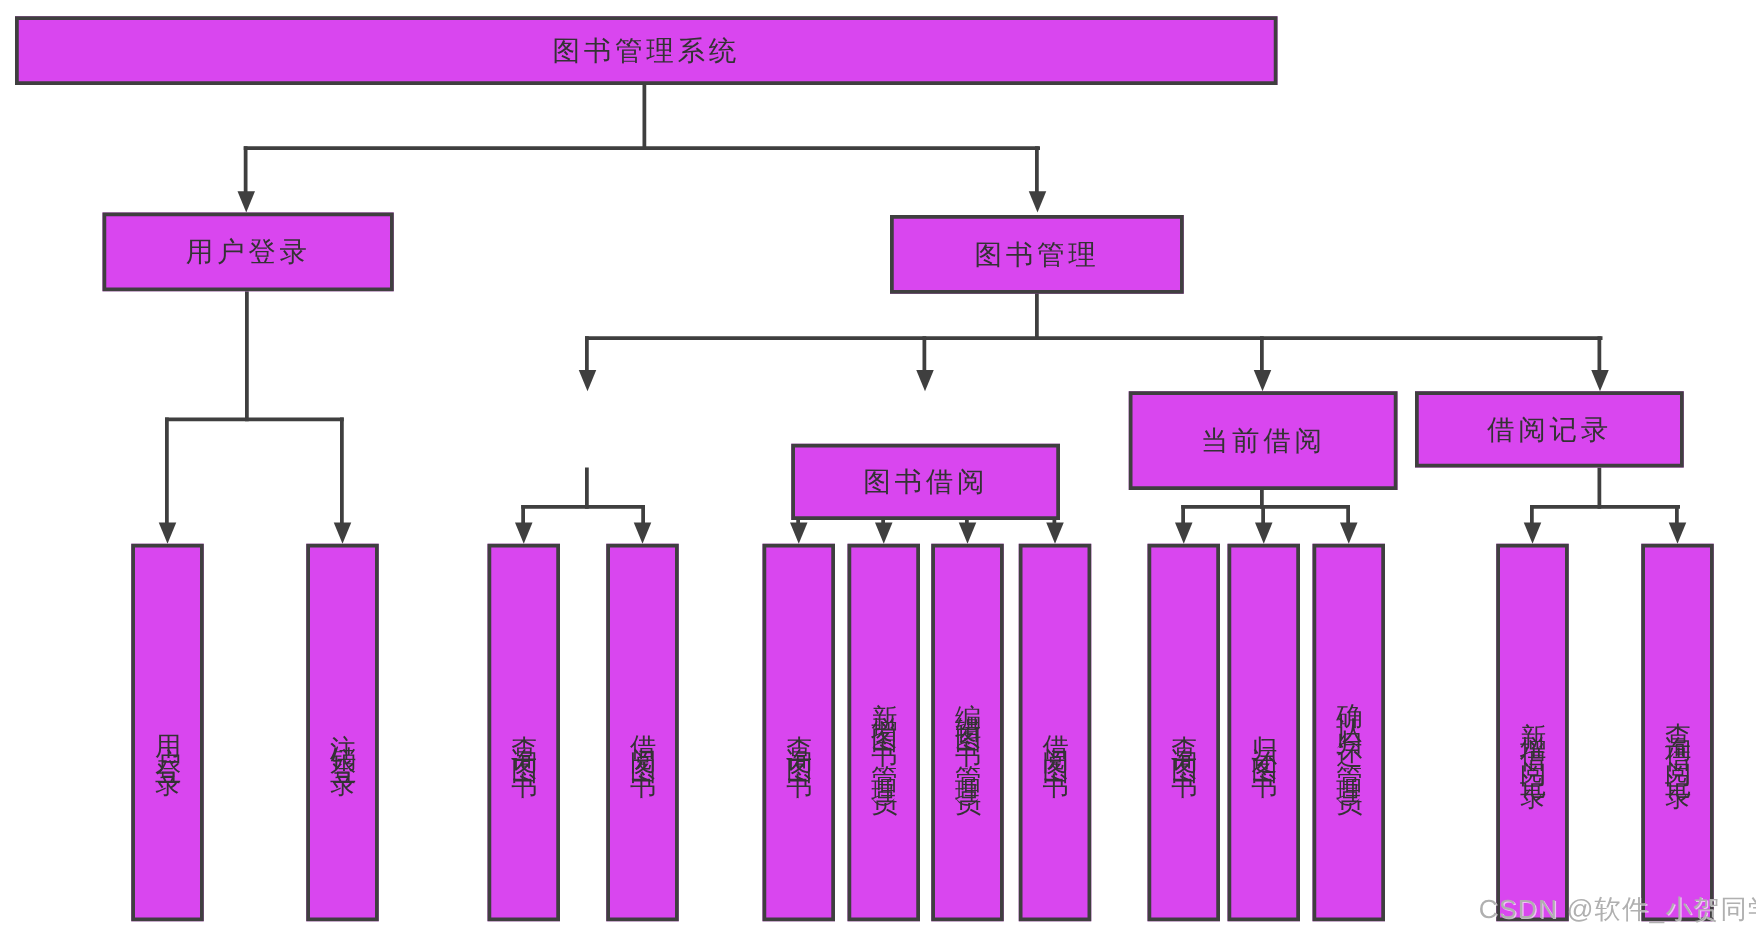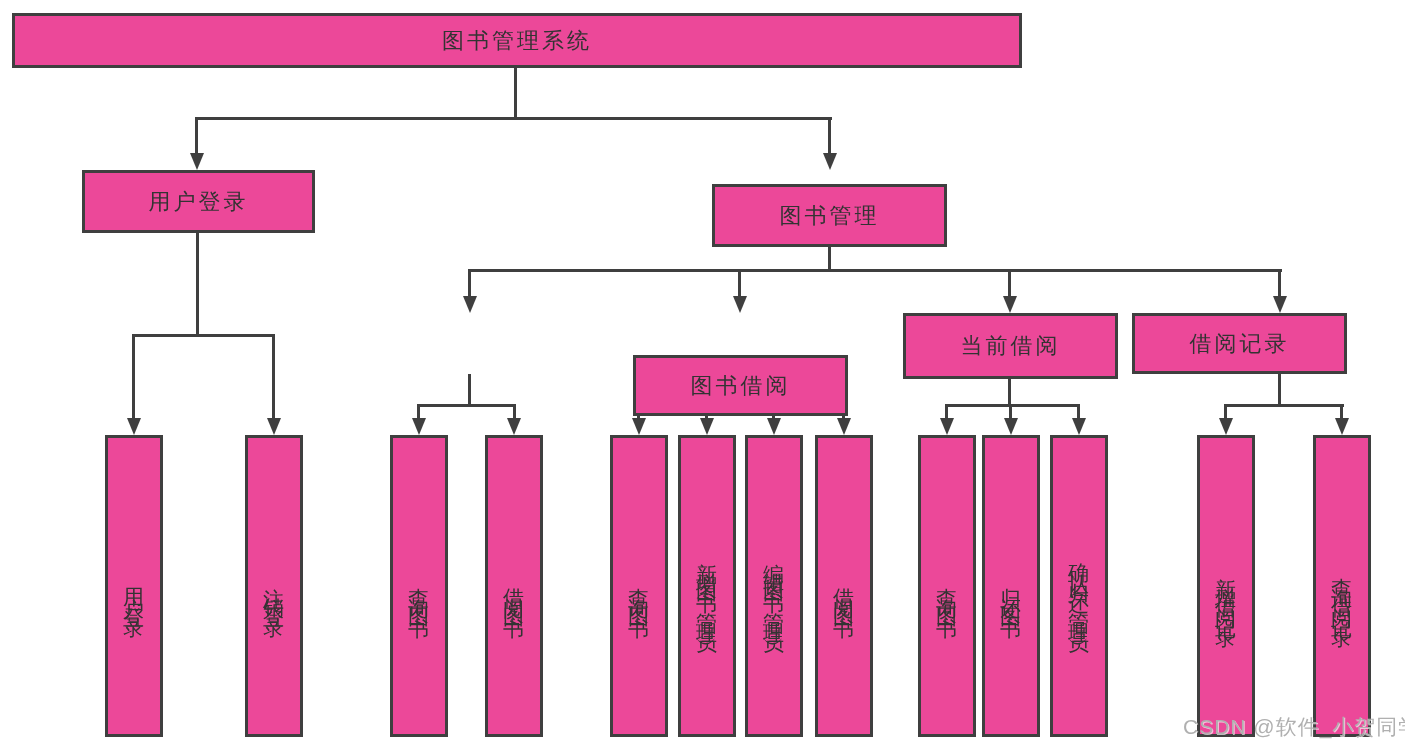--- a/index.html
+++ b/index.html
@@ -1,21 +1,21 @@
 <!DOCTYPE html>
 <html><head>
 <meta charset="utf-8">
 <style>
   html,body{margin:0;padding:0;background:#ffffff;}
   .canvas{
     position:relative;width:1405px;height:747px;background:#ffffff;
     font-family:"Liberation Sans","DejaVu Sans",sans-serif;color:#333333;overflow:hidden;
   }
   .box{
-    position:absolute;box-sizing:border-box;background:#ec4899;
+    position:absolute;box-sizing:border-box;background:#d946ef;
     border:3px solid #3f3f3f;display:flex;align-items:center;justify-content:center;
     z-index:2;
   }
   .hlabel{font-size:22px;letter-spacing:3px;color:#333333;white-space:nowrap;line-height:1;}
   .vlabel{
     writing-mode:vertical-rl;text-orientation:upright;
     font-size:21px;letter-spacing:10px;line-height:1;color:#333333;
     margin-bottom:-10px;white-space:nowrap;
   }
   .line{position:absolute;background:#3f3f3f;z-index:1;}
@@ -35,28 +35,28 @@
 
 <div class="canvas">
 
   <div class="box" style="left:12px;top:13px;width:1010px;height:55px;">
     <span class="hlabel">图书管理系统</span>
   </div>
 
   <div class="box" style="left:82px;top:170px;width:233px;height:63px;">
     <span class="hlabel">用户登录</span>
   </div>
-  <div class="box" style="left:712px;top:184px;width:235px;height:63px;justify-content:center;">
+  <div class="box" style="left:712px;top:172px;width:235px;height:63px;justify-content:center;">
     <span class="hlabel">图书管理</span>
   </div>
 
   <div class="box" style="left:633px;top:313px;width:215px;height:61px;margin-top:42px;">
     <span class="hlabel">图书借阅</span>
   </div>
-  <div class="box" style="left:903px;top:313px;width:215px;height:66px;">
+  <div class="box" style="left:903px;top:313px;width:215px;height:79px;">
     <span class="hlabel">当前借阅</span>
   </div>
   <div class="box" style="left:1132px;top:313px;width:215px;height:61px;">
     <span class="hlabel">借阅记录</span>
   </div>
 
   <div class="box" style="left:105px;top:435px;width:58px;height:302px;">
     <span class="vlabel">用户登录</span>
   </div>
   <div class="box" style="left:245px;top:435px;width:58px;height:302px;">

